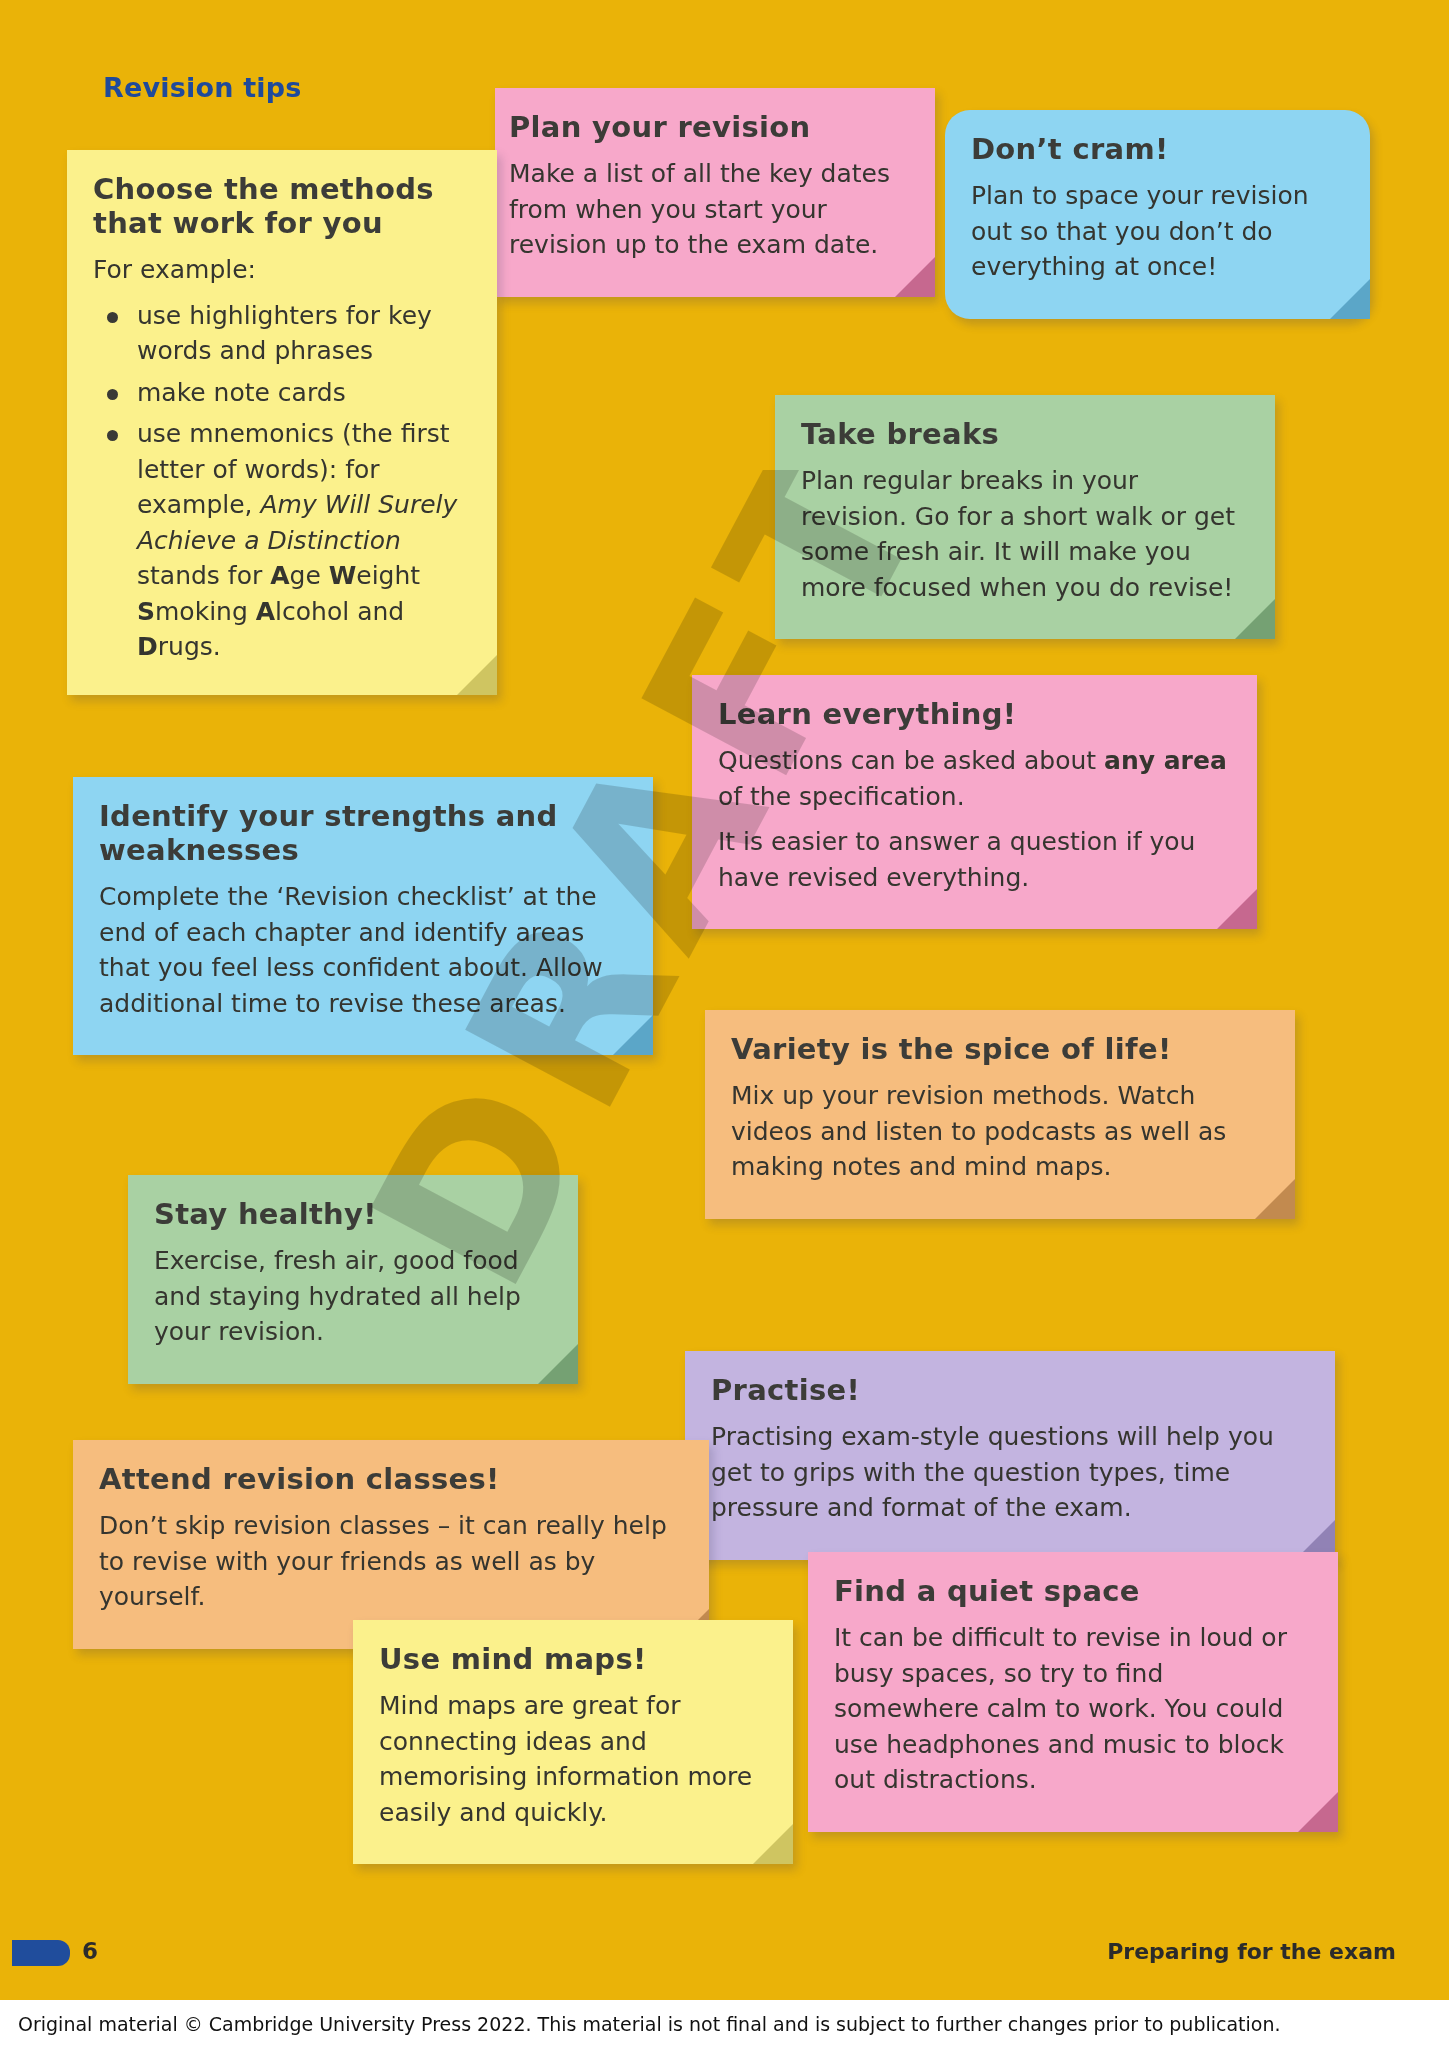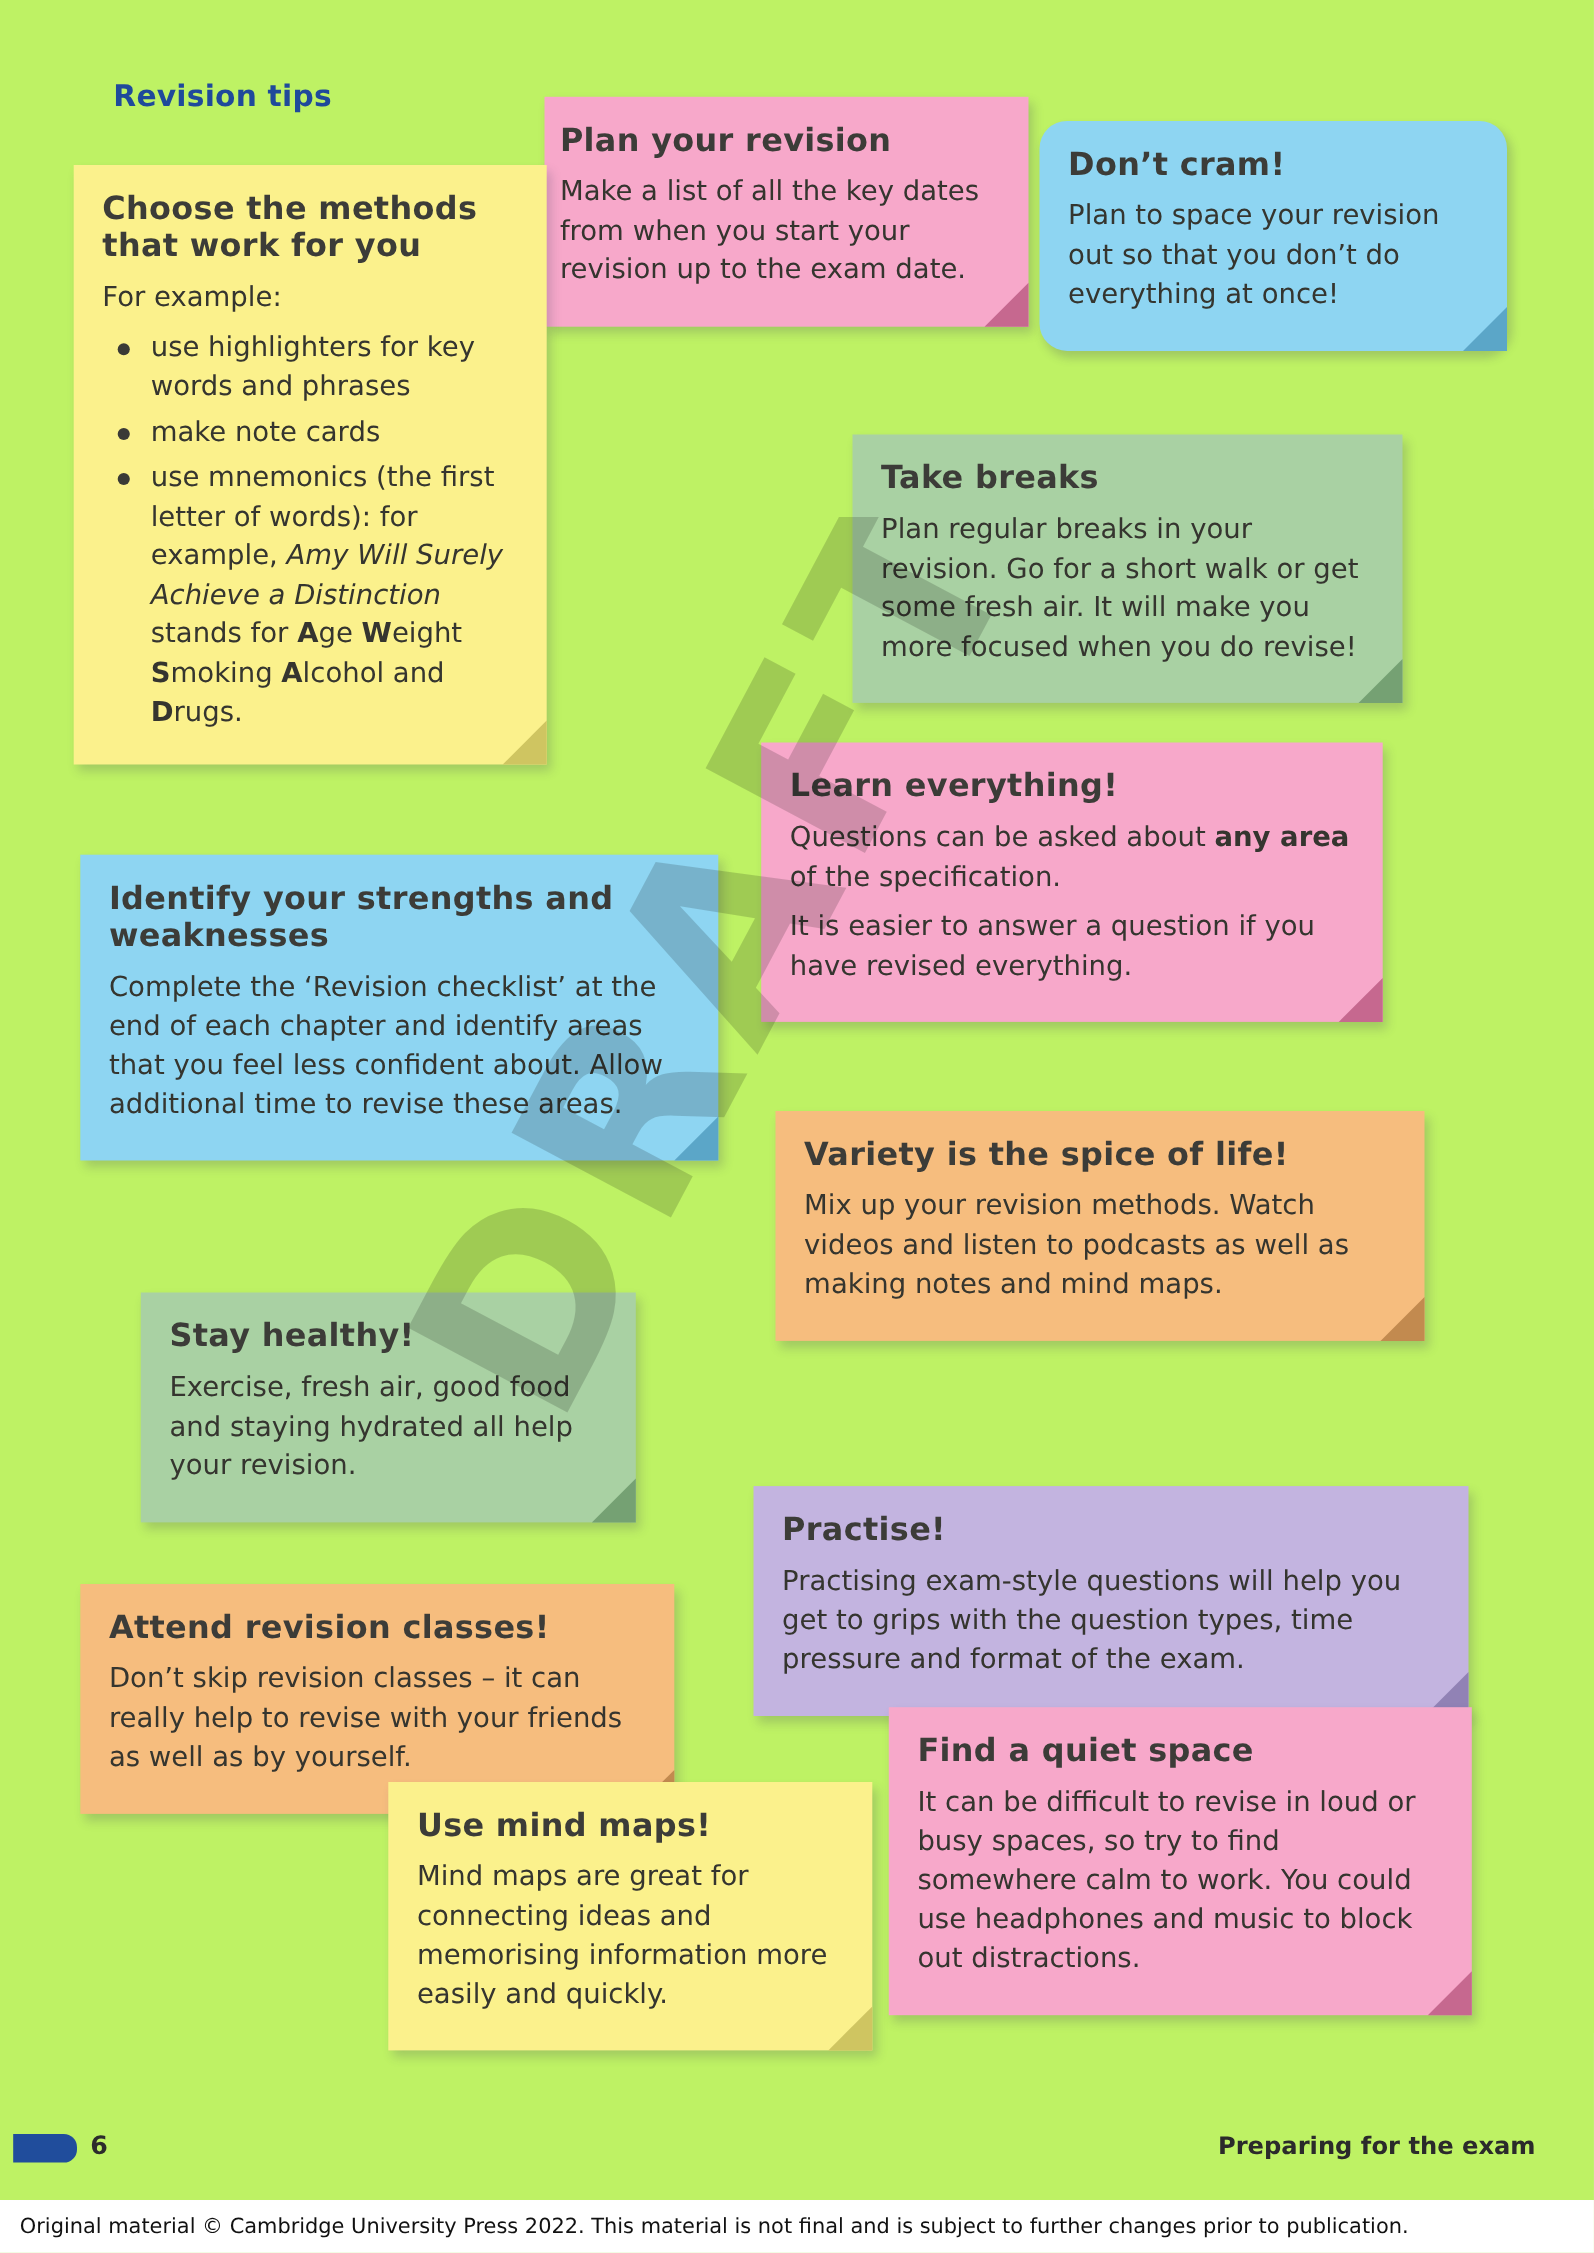--- a/index.html
+++ b/index.html
@@ -5,21 +5,21 @@
   html,body{margin:0;padding:0;}
   body{
     width:1449px;height:2048px;
     background:#dfe1ef;
     font-family:"DejaVu Sans", sans-serif;
     position:relative;
     overflow:hidden;
   }
   .page{
     position:absolute;inset:0;
-    background:#bef264;
+    background:#eab308;
   }
 
   
   .page-heading{
     position:absolute;
     left:103px;top:72px;
     font-family:"DejaVu Sans", sans-serif;
     font-weight:bold;
     font-size:27px;
     color:#1f4a9b;
@@ -110,21 +110,21 @@
   
   #note-choose   {left:67px;  top:150px;  width:430px;  z-index:20;}
   #note-plan     {left:495px; top:88px;   width:440px;  z-index:10;padding-left:14px;}
   #note-cram     {left:945px; top:110px;  width:425px;  z-index:12;border-radius:25px;}
   #note-breaks   {left:775px; top:395px;  width:500px;  z-index:14;}
   #note-learn    {left:692px; top:675px;  width:565px;  z-index:16;}
   #note-identify {left:73px;  top:777px;  width:580px;  z-index:18;}
   #note-variety  {left:705px; top:1010px; width:590px;  z-index:22;}
   #note-healthy  {left:128px; top:1175px; width:450px;  z-index:26;}
   #note-practise {left:685px; top:1307px; width:650px;  z-index:24;}
-  #note-attend   {left:73px;  top:1440px; width:540px;  z-index:28;}
+  #note-attend   {left:73px;  top:1440px; width:636px;  z-index:28;}
   #note-quiet    {left:808px; top:1552px; width:530px;  z-index:30;}
   #note-mindmaps {left:353px; top:1620px; width:440px;  z-index:32;}
 
   #note-choose h3{font-size:29px;}
   #note-plan h3,#note-cram h3{font-size:29px;}
 
   
   .footer{
     position:absolute;
     left:0;right:0;bottom:72px;

